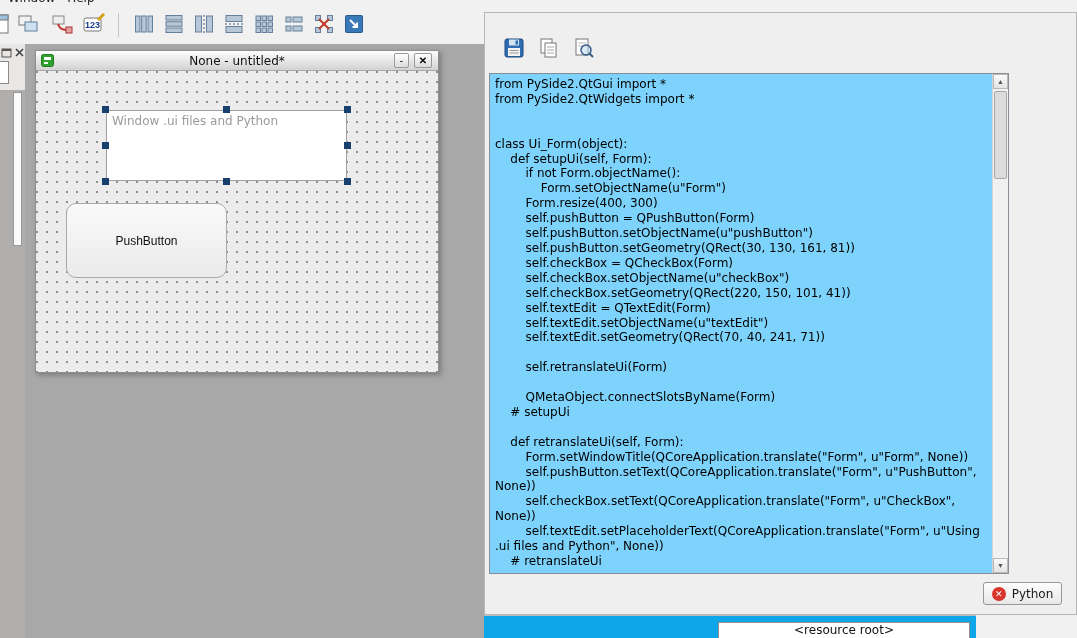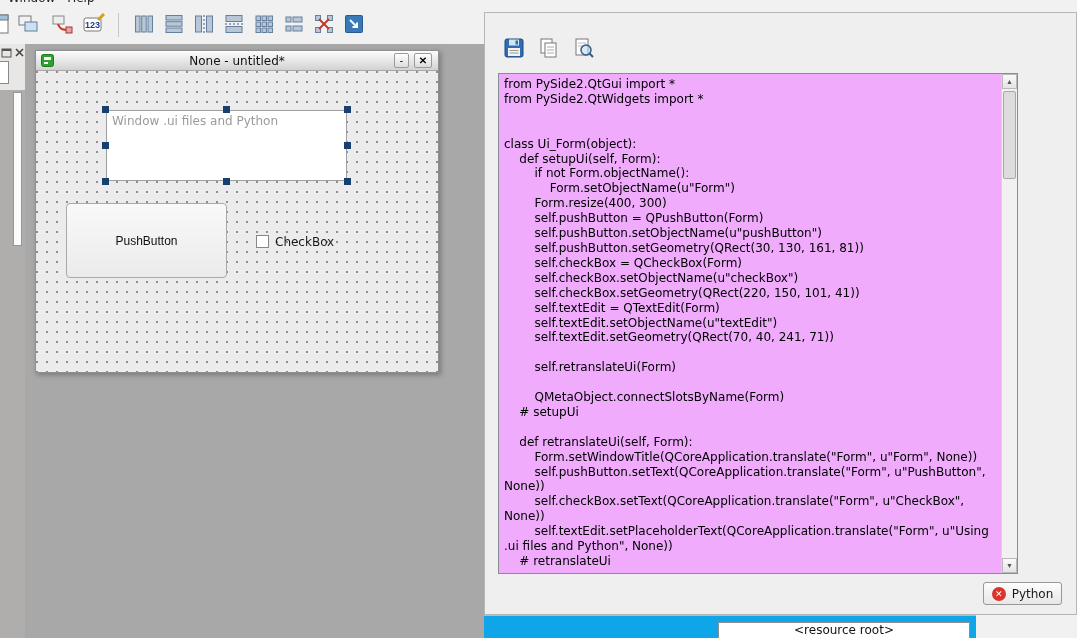--- a/index.html
+++ b/index.html
@@ -31,29 +31,29 @@
   .fw-icon { position:absolute; left:5px; top:3px; width:13px; height:13px; }
   .fw-btn { position:absolute; top:2px; height:15px; border:1px solid #9a9a9a; border-radius:2px; background:linear-gradient(#ffffff,#dcdcdc); font-size:10px; line-height:12px; text-align:center; padding:0; cursor:default; }
   .fw-min { right:29px; width:15px; }
   .fw-close { right:6px; width:18px; font-weight:bold; }
   .form-canvas { position:absolute; left:0; top:20px; right:0; bottom:0; background-color:#ececec;
       background-image:radial-gradient(circle,#8f8f8f 0.9px,transparent 1.1px);
       background-size:10px 10px; background-position:6px 6px; }
 
   .textedit { position:absolute; left:70px; top:39px; width:241px; height:71px; background:#fff; border:1px solid #9f9f9f; padding:3px 5px; color:#9b9b9b; overflow:hidden; }
   .handle { position:absolute; width:7px; height:7px; background:#17406f; }
-  .pushbutton { position:absolute; left:30px; top:132px; width:161px; height:75px; background:linear-gradient(#f9f9f9,#ebebeb); border:1px solid #a9a9a9; border-radius:4px; font-size:12px; color:#111; cursor:default; }
+  .pushbutton { position:absolute; left:30px; top:132px; width:161px; height:75px; background:linear-gradient(#f9f9f9,#ebebeb); border:1px solid #a9a9a9; border-radius:10px; font-size:12px; color:#111; cursor:default; }
   .checkbox { position:absolute; left:220px; top:150px; width:101px; height:41px; display:flex; align-items:center; gap:6px; }
   .cb-box { width:13px; height:13px; background:#fff; border:1px solid #878787; }
 
   
   .code-dialog { position:absolute; left:484px; top:12px; width:593px; height:603px; background:#efefef; border:1px solid #b6b6b6; }
   .cd-toolbar { position:absolute; left:16px; top:22px; height:26px; display:flex; gap:9px; }
   .cd-tb-btn { width:26px; height:26px; border:none; background:transparent; padding:2px; cursor:default; }
-  .code-view { position:absolute; left:13px; top:60px; width:520px; height:501px; background:#f0abfc; border:1px solid #888d96; overflow:hidden; }
+  .code-view { position:absolute; left:4px; top:60px; width:520px; height:501px; background:#7dd3fc; border:1px solid #888d96; overflow:hidden; }
   .code-text { margin:0; padding:3px 22px 3px 5px; font-family:"DejaVu Sans","Liberation Sans",sans-serif; font-size:12px; line-height:14.9px; white-space:pre-wrap; color:#000; }
   .v-scrollbar { position:absolute; right:0; top:0; bottom:0; width:16px; background:#f1f1f1; border-left:1px solid #d4d4d4; }
   .sb-btn { position:absolute; left:0; width:15px; height:15px; border:1px solid #b9b9b9; background:linear-gradient(#fafafa,#e4e4e4); font-size:7px; color:#555; text-align:center; line-height:13px; padding:0; }
   .sb-up { top:0; }
   .sb-down { bottom:0; }
   .sb-thumb { position:absolute; left:1px; top:17px; width:13px; height:88px; background:#dcdcdc; border:1px solid #a8a8a8; border-radius:2px; }
   .close-btn { position:absolute; right:14px; top:569px; width:79px; height:23px; display:flex; align-items:center; justify-content:center; gap:6px; background:linear-gradient(#fdfdfd,#e7e7e7); border:1px solid #979797; border-radius:3px; font-size:12px; cursor:default; }
   .close-x { display:inline-flex; width:14px; height:14px; border-radius:50%; background:#d9352c; color:#fff; font-size:9px; font-weight:bold; align-items:center; justify-content:center; }
 
   
@@ -223,24 +223,20 @@
           <div class="handle" style="right:-4px; top:-4px;"></div>
           <div class="handle" style="left:-4px; top:32px;"></div>
           <div class="handle" style="right:-4px; top:32px;"></div>
           <div class="handle" style="left:-4px; bottom:-4px;"></div>
           <div class="handle" style="left:117px; bottom:-4px;"></div>
           <div class="handle" style="right:-4px; bottom:-4px;"></div>
         </div>
 
         <button class="pushbutton">PushButton</button>
 
-        <div class="checkbox">
-          <span class="cb-box"></span>
-          <span>CheckBox</span>
-        </div>
 
       </div>
     </div>
   </div>
 
   <div class="code-dialog">
     <div class="cd-toolbar">
       <button class="cd-tb-btn">
         <svg width="22" height="22" viewBox="0 0 22 22">
           <rect x="2" y="2" width="18" height="18" rx="2" fill="#2e6db4" stroke="#1c4a80"></rect>

